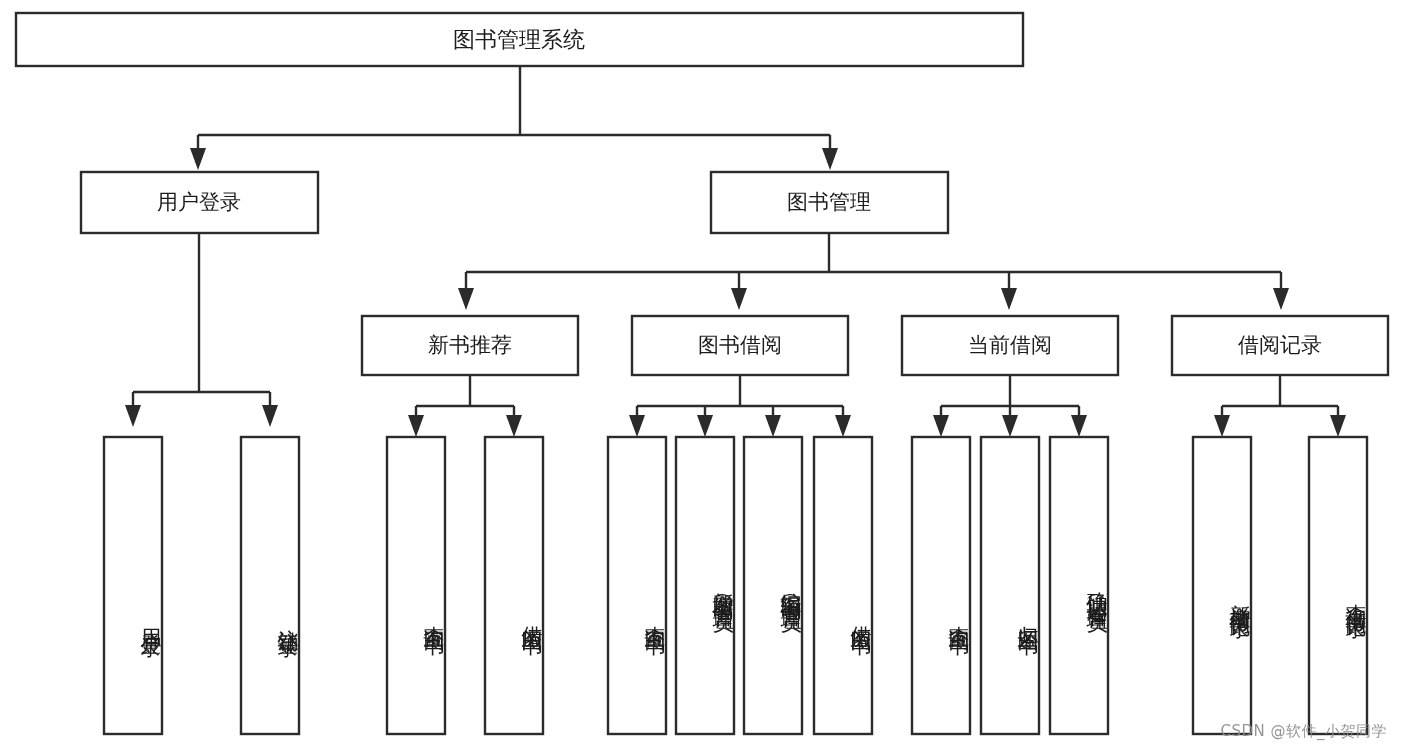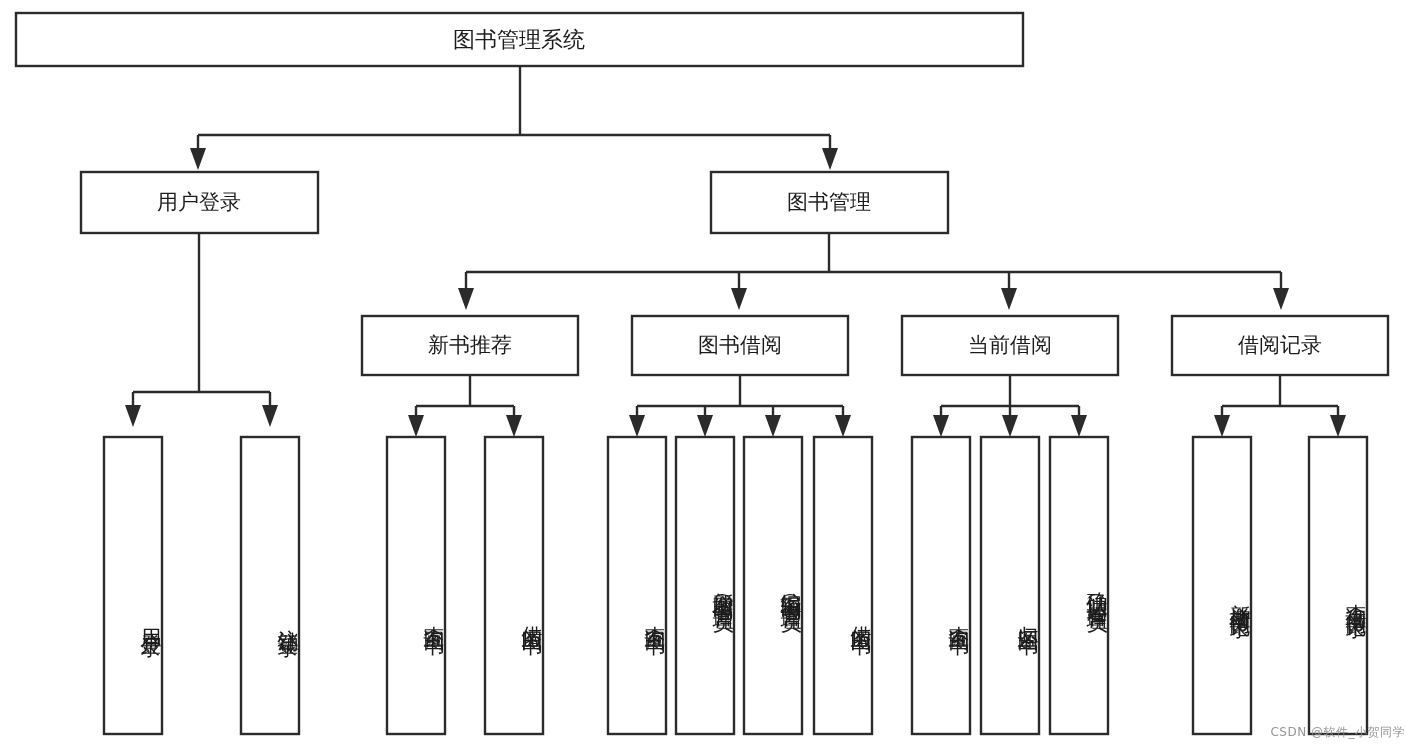--- a/index.html
+++ b/index.html
@@ -67,24 +67,24 @@
     color: #1c1c1c;
     white-space: nowrap;
     text-align: center;
     pointer-events: none;
     display: flex;
     align-items: flex-start;
     justify-content: center;
   }
   .watermark {
     position: absolute;
-    right: 0;
+    right: 18px;
     bottom: 6px;
     font-family: "DejaVu Sans", "Liberation Sans", sans-serif;
-    font-size: 12px;
+    font-size: 15px;
     color: #8d8d8d;
     letter-spacing: 0.5px;
     white-space: nowrap;
     opacity: 0.92;
   }
 </style>
 </head>
 <body>
 
 <div id="diagram-root">

